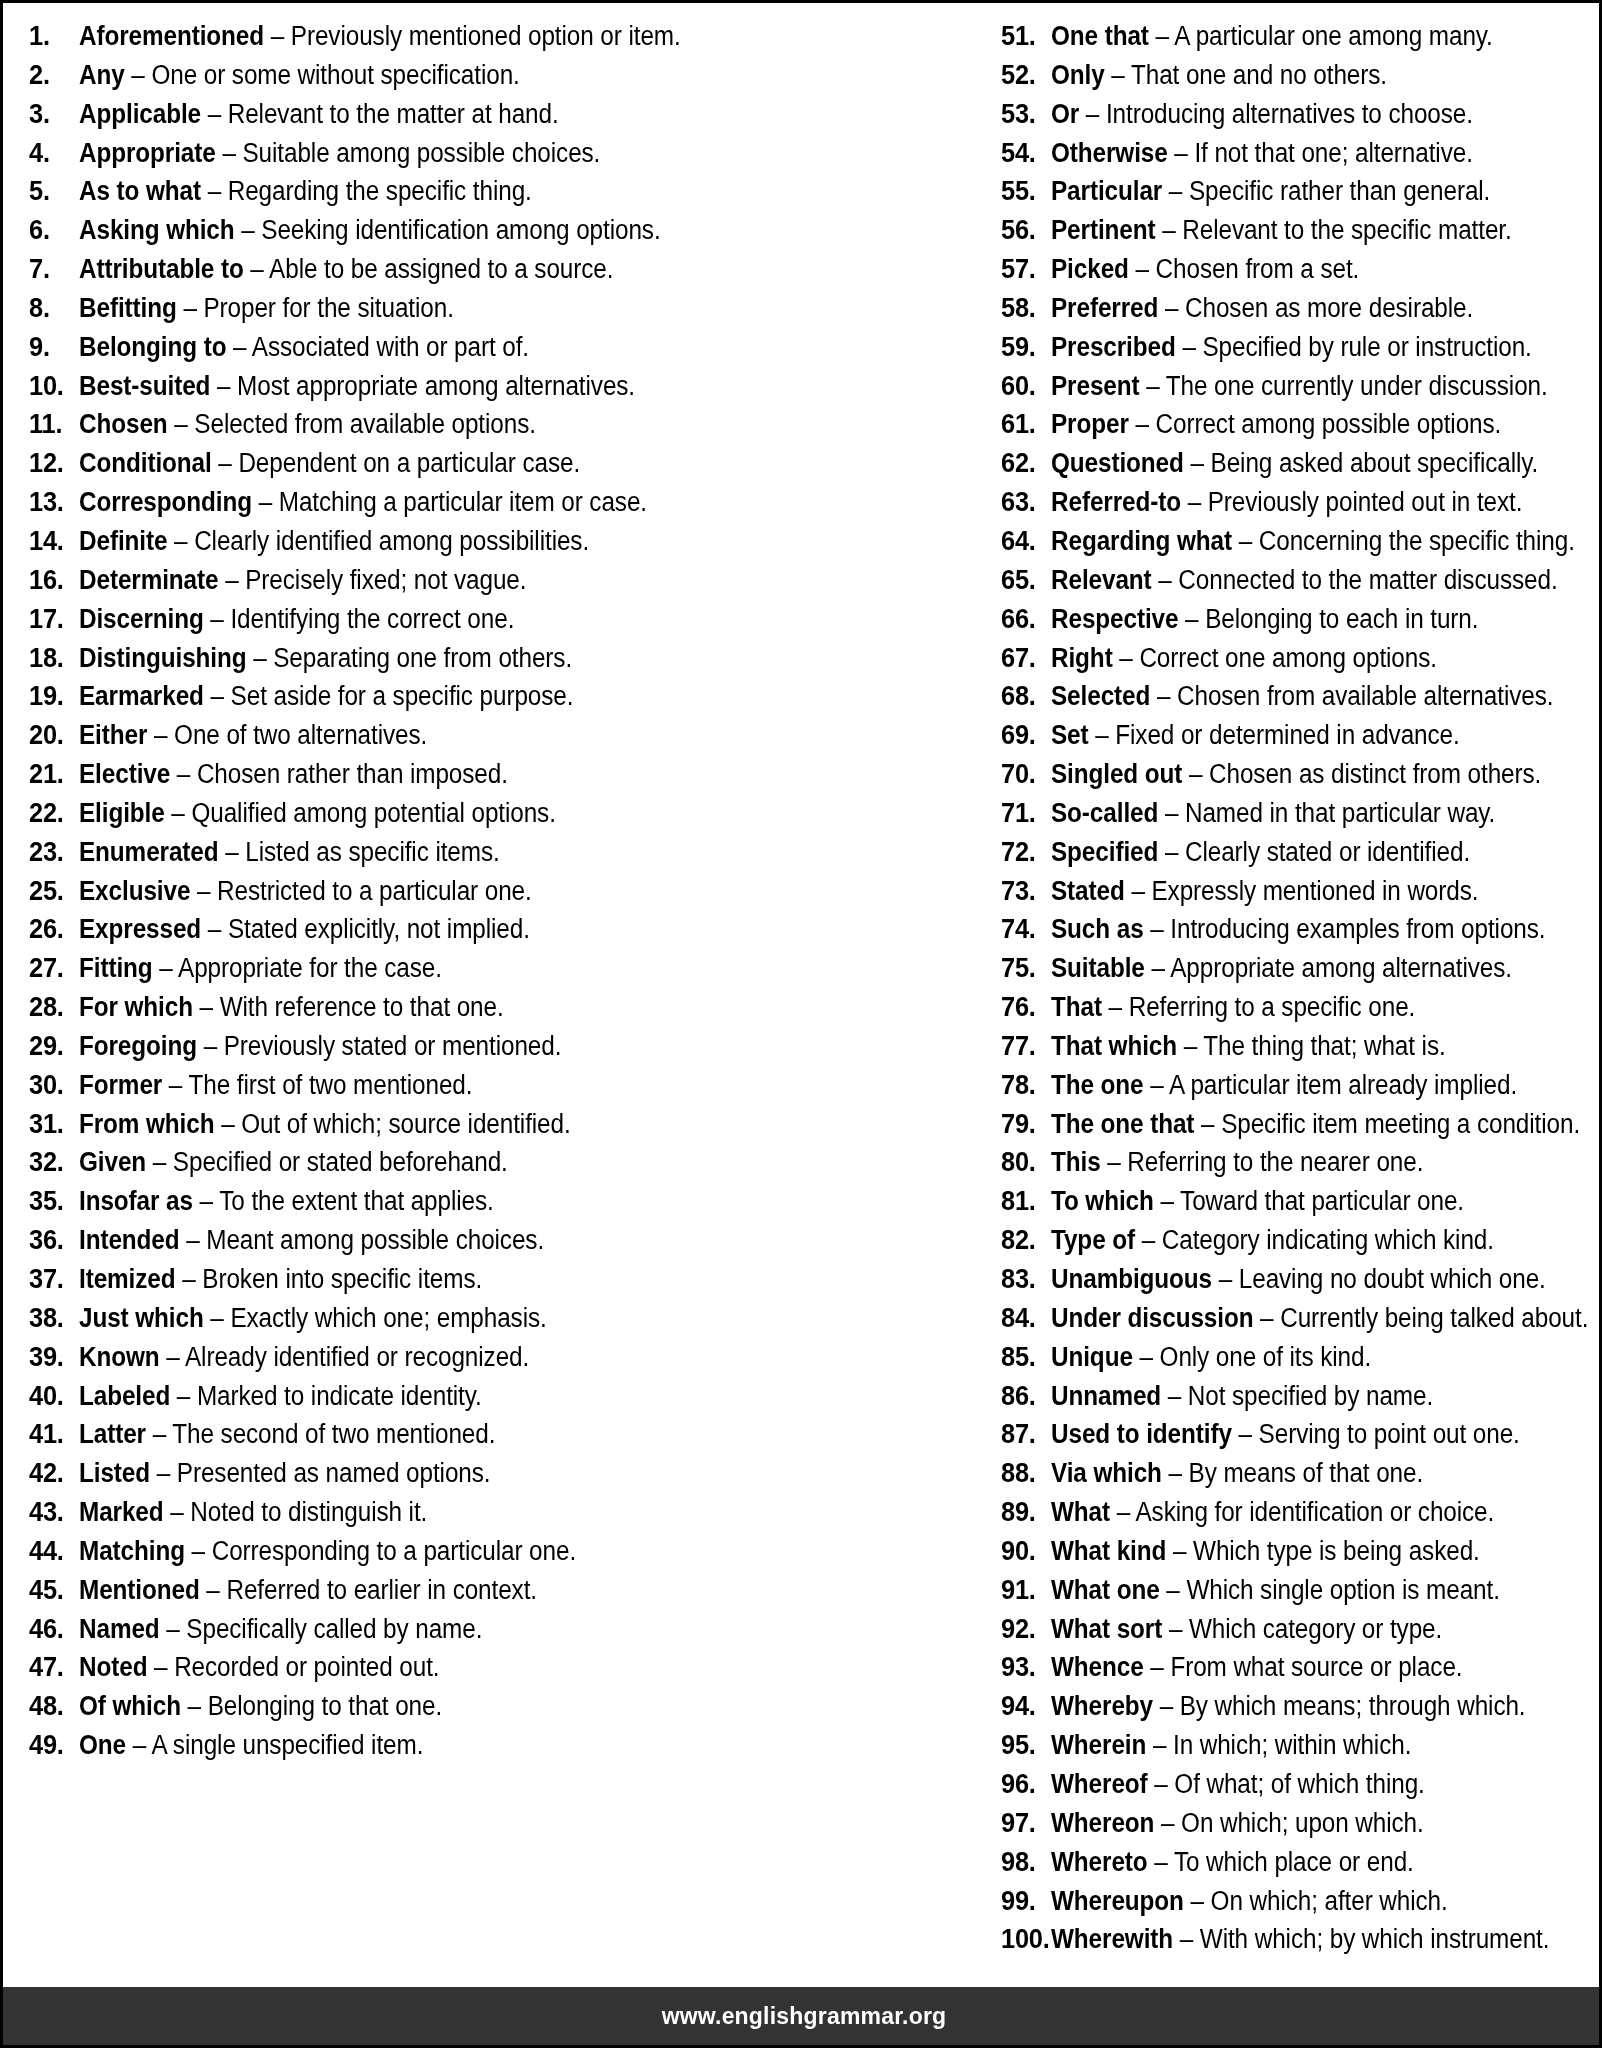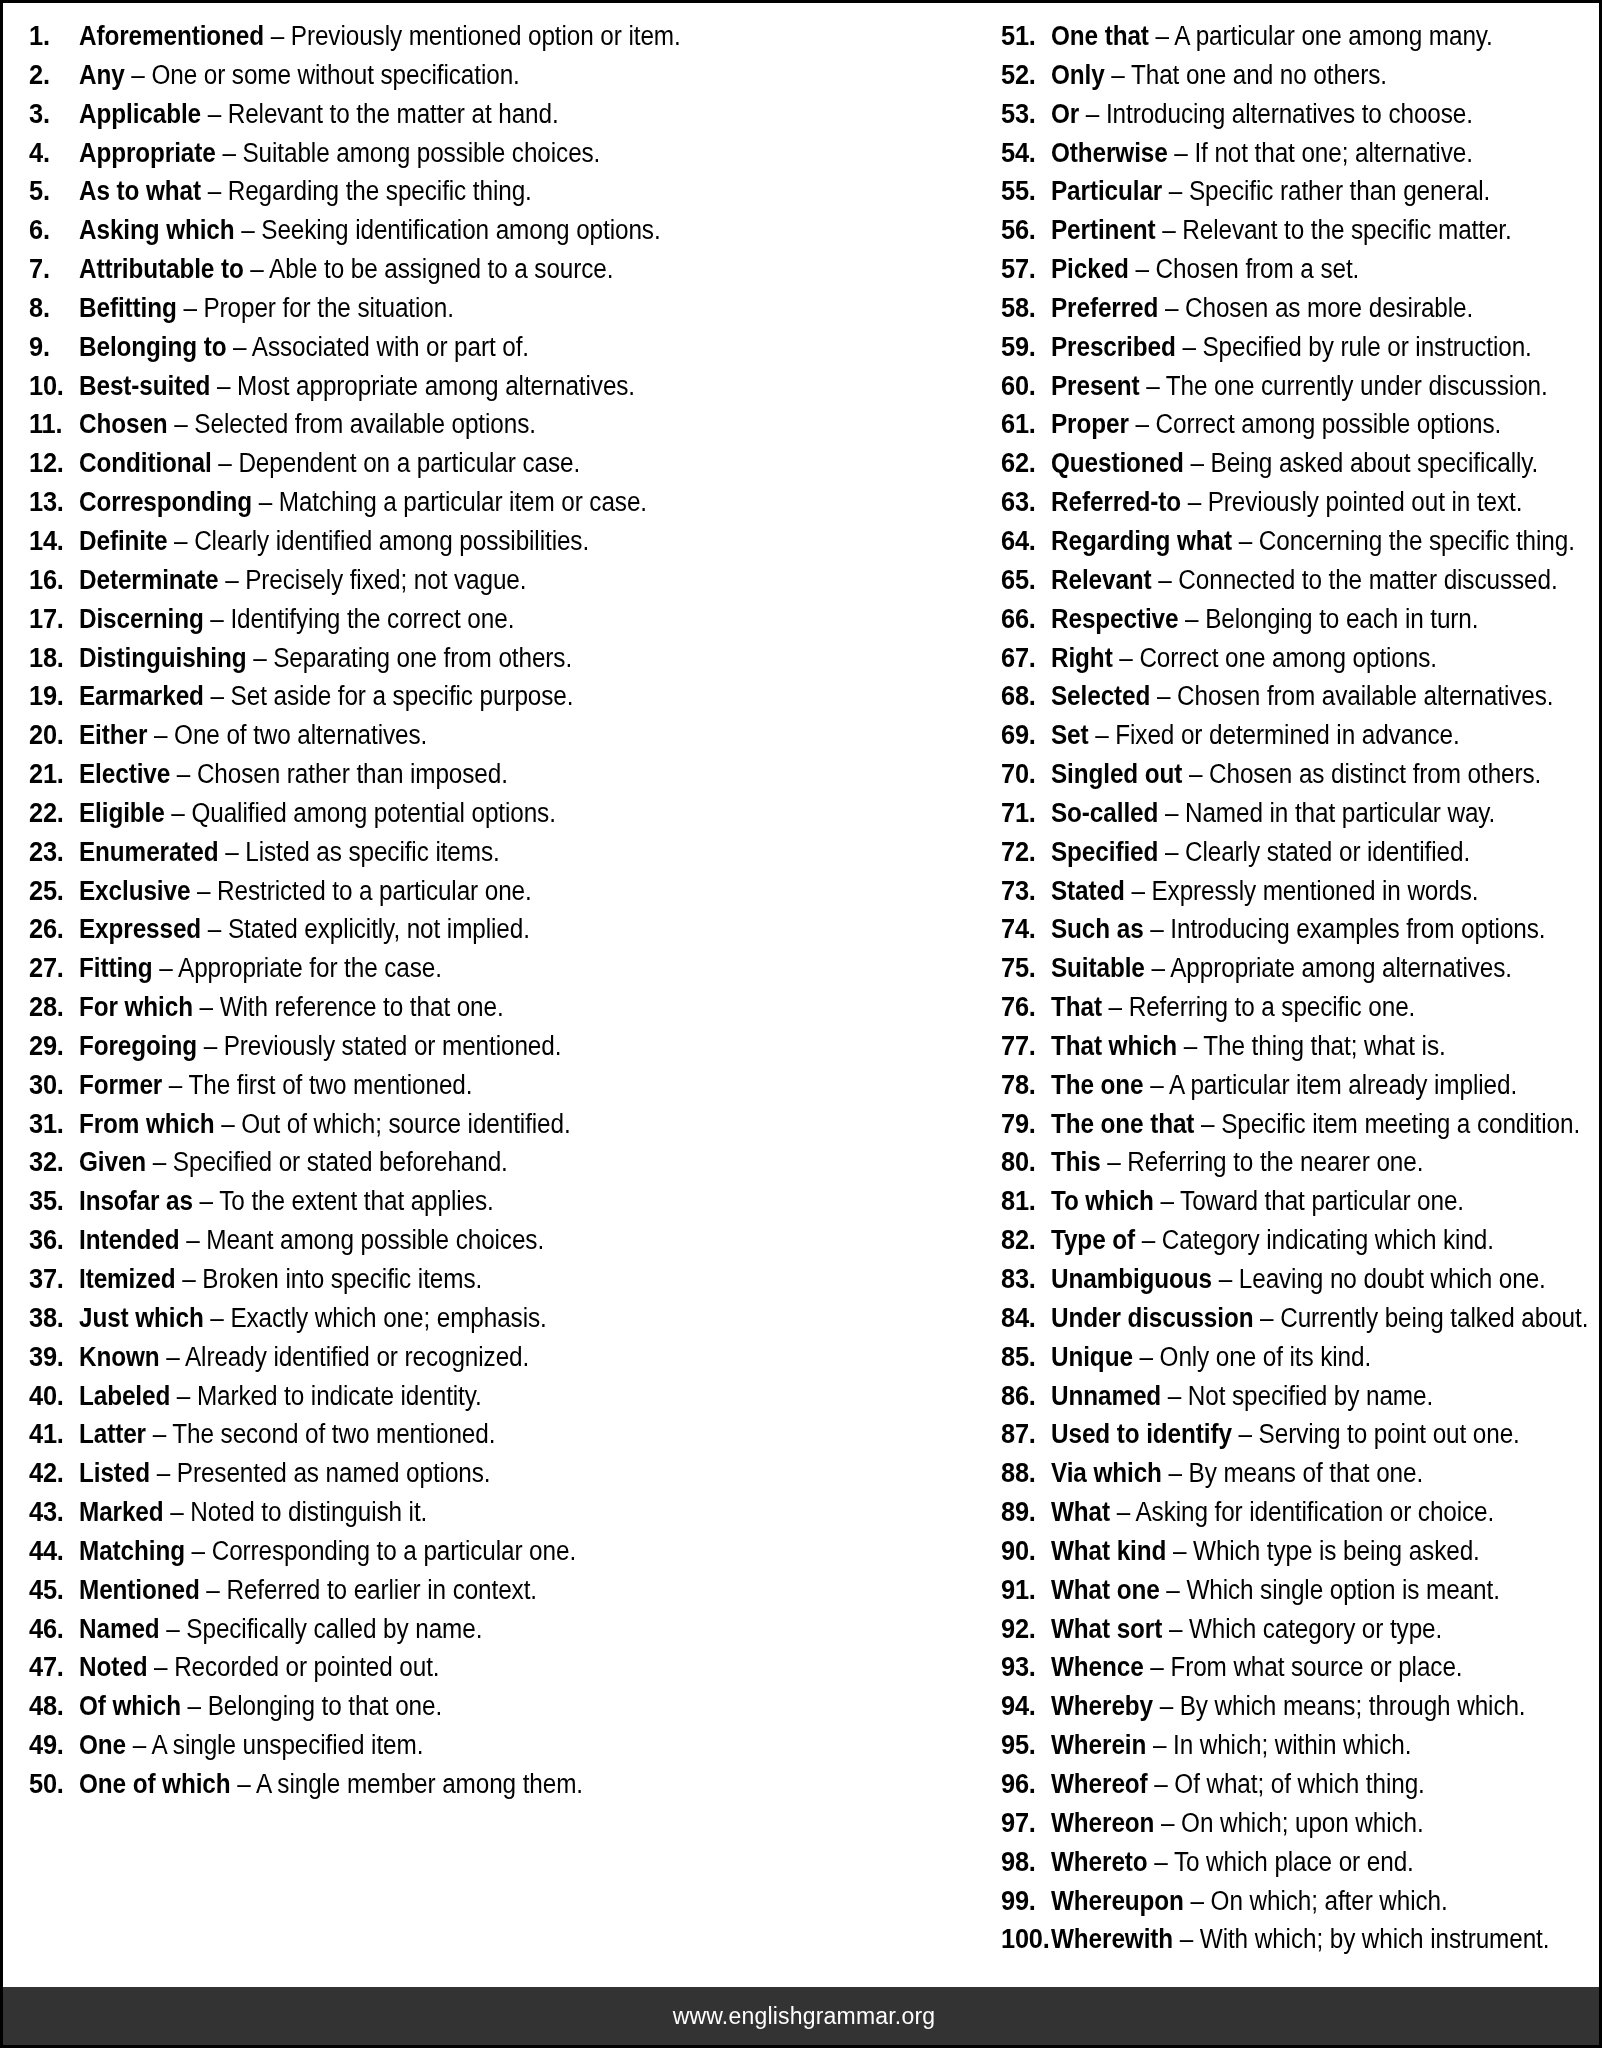--- a/index.html
+++ b/index.html
@@ -81,21 +81,21 @@
     width: 1602px;
     height: 58px;
     background: #333333;
     display: flex;
     align-items: center;
     justify-content: center;
   }
   .footer-text {
     color: #ffffff;
     font-size: 23px;
-    font-weight: normal;
+    font-weight: bold;
     letter-spacing: 0.2px;
   }
 </style>
 </head>
 <body>
 
 <div class="page">
 
   <div class="columns">
     <div class="col col-left" id="col-0">
@@ -271,24 +271,20 @@
           <span class="num">47.</span>
           <span class="body"><span class="term">Noted</span> <span class="dash">–</span> <span class="def">Recorded or pointed out.</span></span>
         </div>
         <div class="item">
           <span class="num">48.</span>
           <span class="body"><span class="term">Of which</span> <span class="dash">–</span> <span class="def">Belonging to that one.</span></span>
         </div>
         <div class="item">
           <span class="num">49.</span>
           <span class="body"><span class="term">One</span> <span class="dash">–</span> <span class="def">A single unspecified item.</span></span>
-        </div>
-        <div class="item">
-          <span class="num">50.</span>
-          <span class="body"><span class="term">One of which</span> <span class="dash">–</span> <span class="def">A single member among them.</span></span>
         </div>
       </div>
     <div class="col col-right" id="col-1">
         <div class="item">
           <span class="num">51.</span>
           <span class="body"><span class="term">One that</span> <span class="dash">–</span> <span class="def">A particular one among many.</span></span>
         </div>
         <div class="item">
           <span class="num">52.</span>
           <span class="body"><span class="term">Only</span> <span class="dash">–</span> <span class="def">That one and no others.</span></span>

